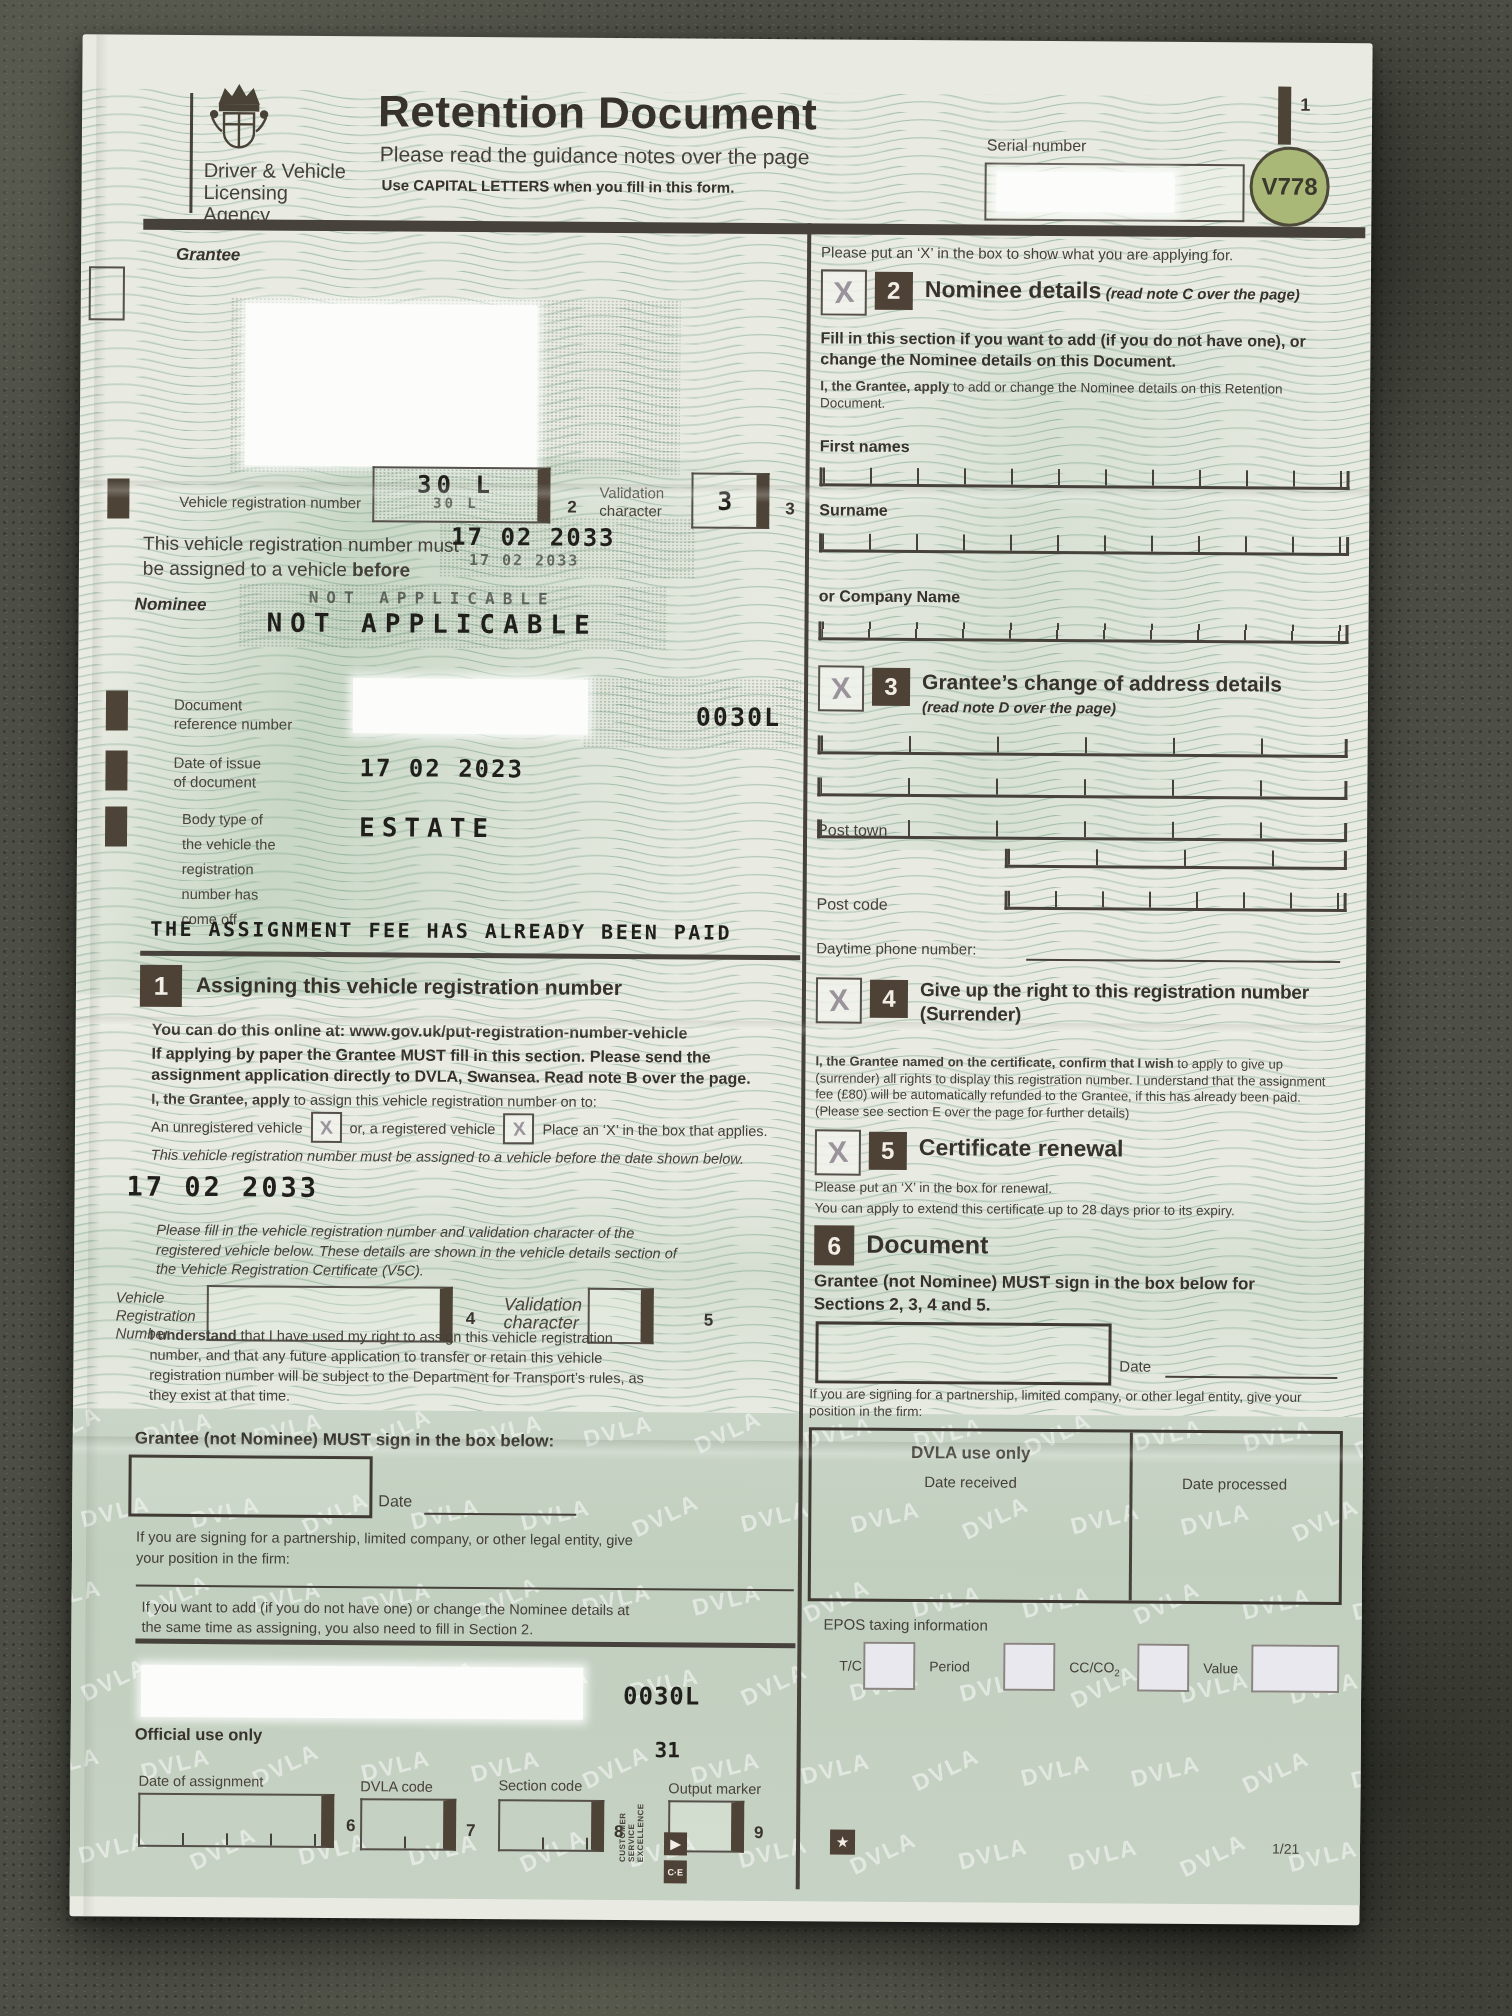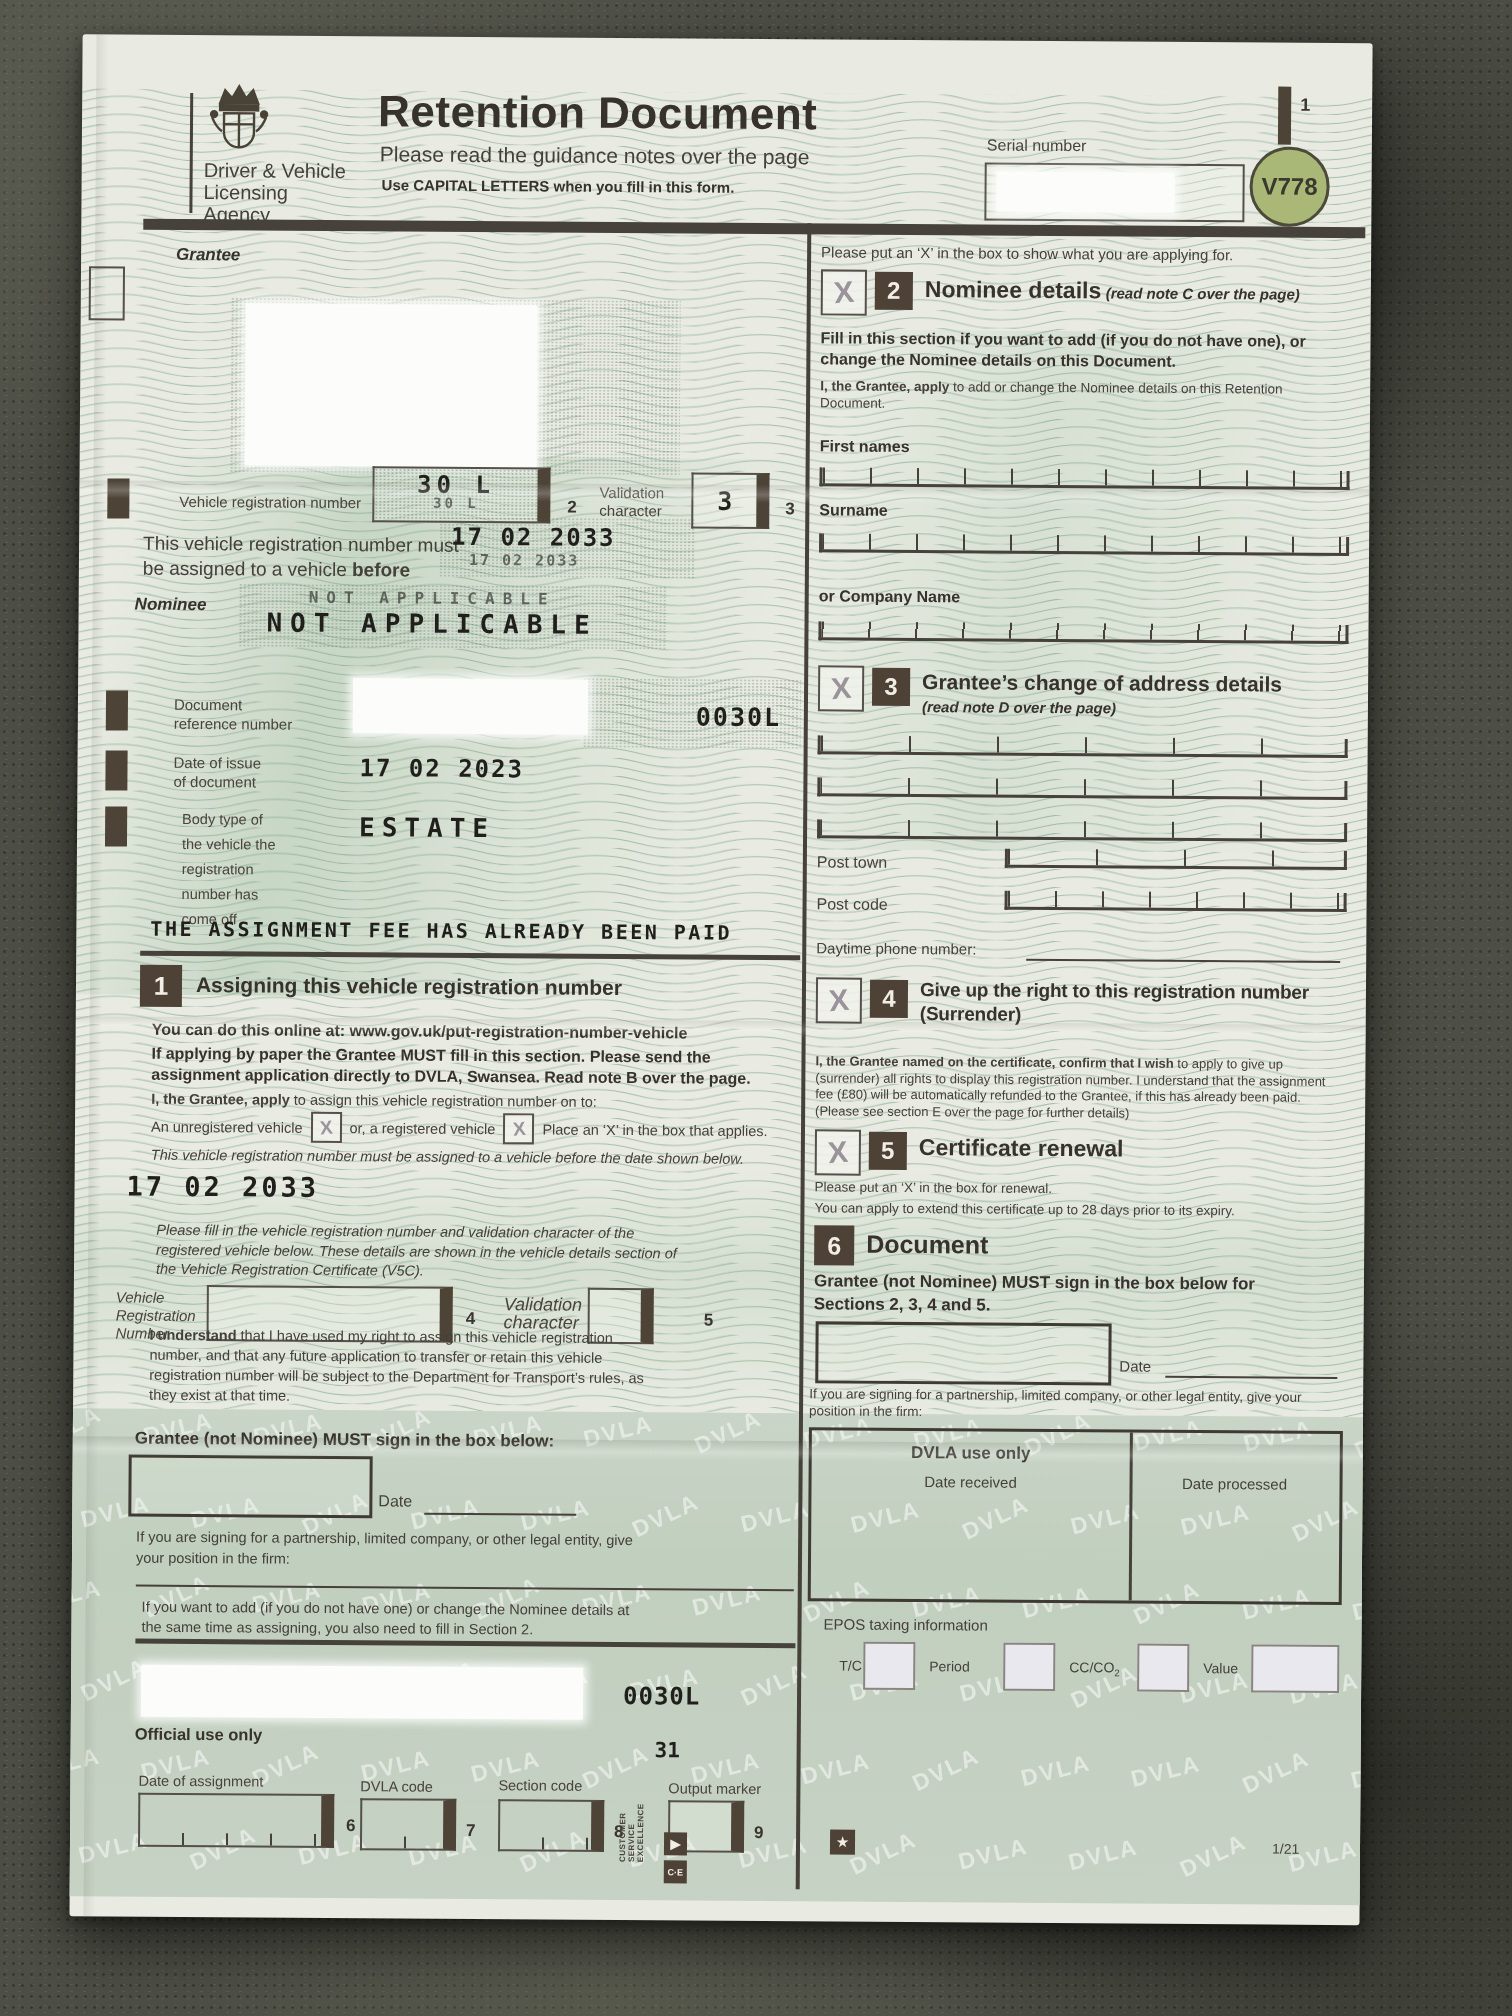--- a/index.html
+++ b/index.html
@@ -325,21 +325,21 @@
 
     <div class="abs xbox" style="left:740px;top:626px;width:42px;height:42px">
         <span class="xmark" style="font-size:30px">X</span>
       </div>
     <div class="abs numbox" style="left:794px;top:628px;width:38px;height:38px;font-size:24px">3</div>
     <div class="abs head" style="left:844px;top:630px;font-size:21px">Grantee’s change of address details</div>
     <div class="abs head it" style="left:844px;top:658px;font-size:15px">(read note D over the page)</div>
     <div class="abs comb wide" style="left:740px;top:696px;width:524px"></div>
     <div class="abs comb wide" style="left:740px;top:738px;width:524px"></div>
     <div class="abs comb wide" style="left:740px;top:780px;width:524px"></div>
-    <div class="abs txt" style="left:740px;top:814px;font-size:16px">Post town</div>
+    <div class="abs txt" style="left:740px;top:782px;font-size:16px">Post town</div>
     <div class="abs comb wide" style="left:928px;top:808px;width:336px"></div>
     <div class="abs txt" style="left:740px;top:856px;font-size:16px">Post code</div>
     <div class="abs comb" style="left:928px;top:850px;width:336px"></div>
     <div class="abs txt" style="left:740px;top:900px;font-size:15px">Daytime phone number:</div>
     <div class="abs hl" style="left:950px;top:918px;width:314px;height:2.2px"></div>
 
     <div class="abs xbox" style="left:740px;top:938px;width:42px;height:42px">
         <span class="xmark" style="font-size:30px">X</span>
       </div>
     <div class="abs numbox" style="left:794px;top:940px;width:38px;height:38px;font-size:24px">4</div>

